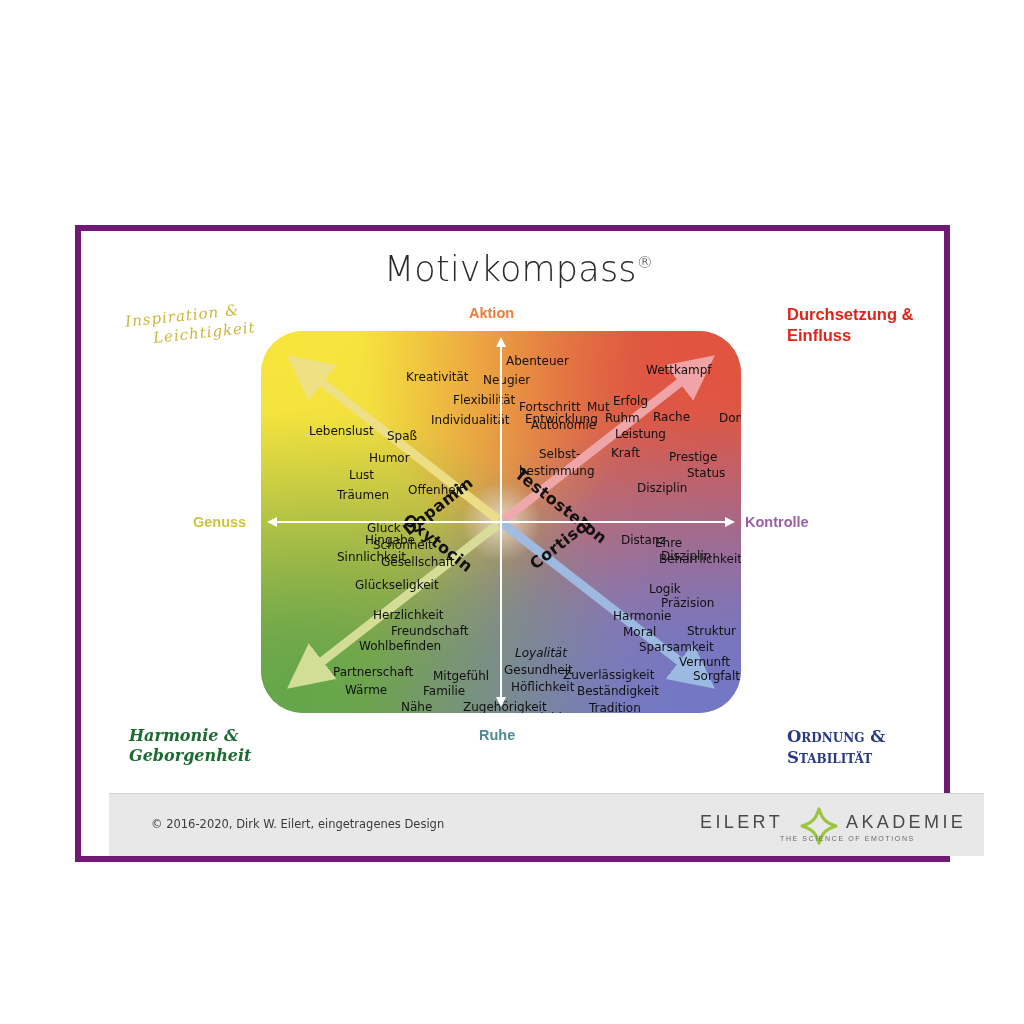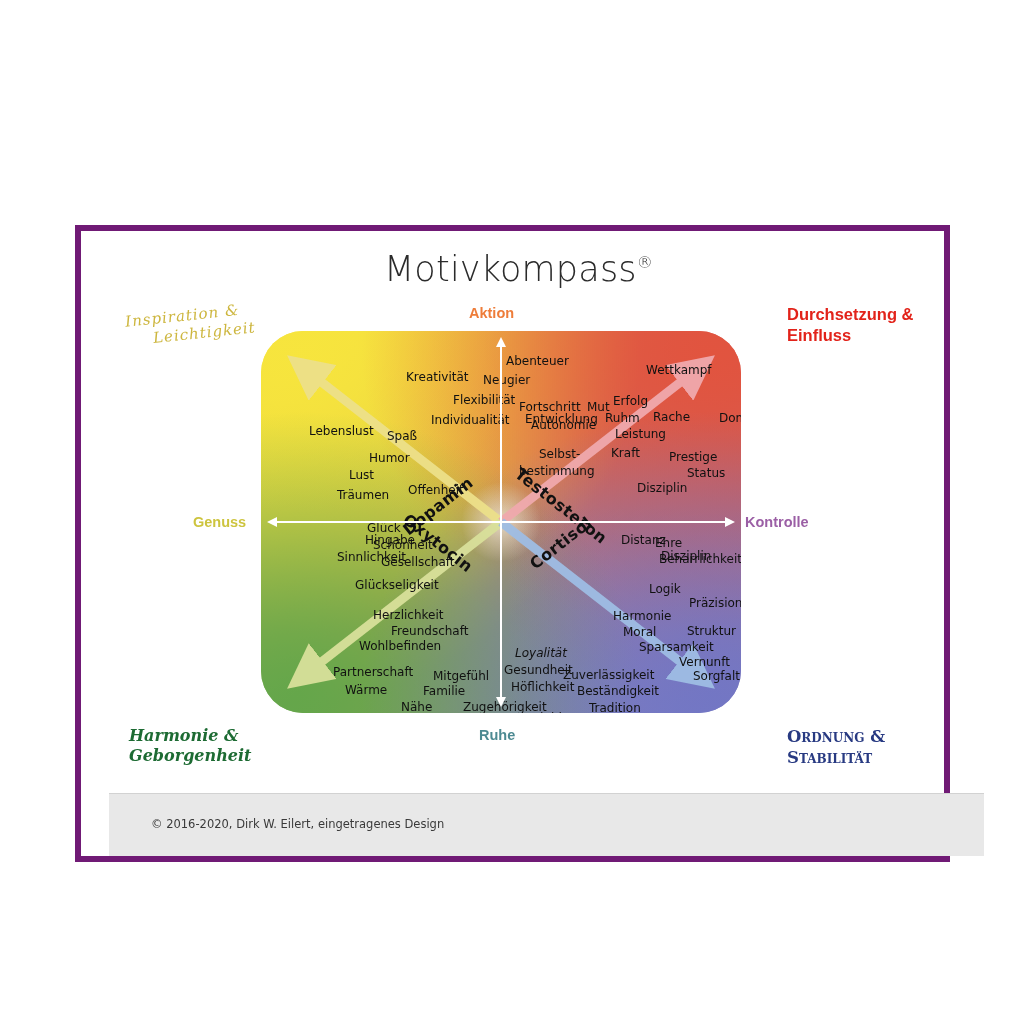--- a/index.html
+++ b/index.html
@@ -267,21 +267,21 @@
         <div class="word" style="left: 243px; top: 333px;">Gesundheit</div>
         <div class="word" style="left: 84px; top: 353px;">Wärme</div>
         <div class="word" style="left: 162px; top: 354px;">Familie</div>
         <div class="word" style="left: 140px; top: 370px;">Nähe</div>
         <div class="word" style="left: 182px; top: 370px; margin-left: 20px;">Zugehörigkeit</div>
       </div>
     <div id="q-br">
         <div class="word" style="left: 360px; top: 203px;">Distanz</div>
         <div class="word" style="left: 400px; top: 219px;">Disziplin</div>
         <div class="word" style="left: 388px; top: 252px;">Logik</div>
-        <div class="word" style="left: 428px; top: 266px;">Präzision</div>
+        <div class="word" style="left: 400px; top: 266px;">Präzision</div>
         <div class="word" style="left: 352px; top: 279px;">Harmonie</div>
         <div class="word" style="left: 362px; top: 295px;">Moral</div>
         <div class="word" style="left: 426px; top: 294px;">Struktur</div>
         <div class="word" style="left: 378px; top: 310px;">Sparsamkeit</div>
         <div class="word" style="left: 418px; top: 325px;">Vernunft</div>
         <div class="word" style="left: 254px; top: 316px; font-style: italic;">Loyalität</div>
         <div class="word" style="left: 302px; top: 338px;">Zuverlässigkeit</div>
         <div class="word" style="left: 432px; top: 339px;">Sorgfalt</div>
         <div class="word" style="left: 250px; top: 350px;">Höflichkeit</div>
         <div class="word" style="left: 316px; top: 354px;">Beständigkeit</div>
@@ -302,14 +302,22 @@
       </marker>
     </defs>
     <line x1="420" y1="291" x2="420" y2="108" stroke="#ffffff" stroke-width="2" marker-end="url(#wa)"></line>
     <line x1="420" y1="291" x2="420" y2="474" stroke="#ffffff" stroke-width="2" marker-end="url(#wa)"></line>
     <line x1="420" y1="291" x2="188" y2="291" stroke="#ffffff" stroke-width="2" marker-end="url(#wa)"></line>
     <line x1="420" y1="291" x2="652" y2="291" stroke="#ffffff" stroke-width="2" marker-end="url(#wa)"></line>
   </svg>
 
   <div id="footer">
     <div id="copyright">© 2016-2020, Dirk W. Eilert, eingetragenes Design</div>
+    <div id="logo">
+      <span class="lw lw-left">EILERT</span>
+      <svg width="40" height="40" viewBox="0 0 40 40">
+        <path d="M20 3 C23 13, 27 17, 37 20 C27 23, 23 27, 20 37 C17 27, 13 23, 3 20 C13 17, 17 13, 20 3 Z" fill="none" stroke="#9ac63f" stroke-width="3.2" stroke-linejoin="round"></path>
+      </svg>
+      <span class="lw lw-right">AKADEMIE</span>
+      <span class="tagline">THE SCIENCE OF EMOTIONS</span>
+    </div>
   </div>
 </div>
 
 </body></html>

